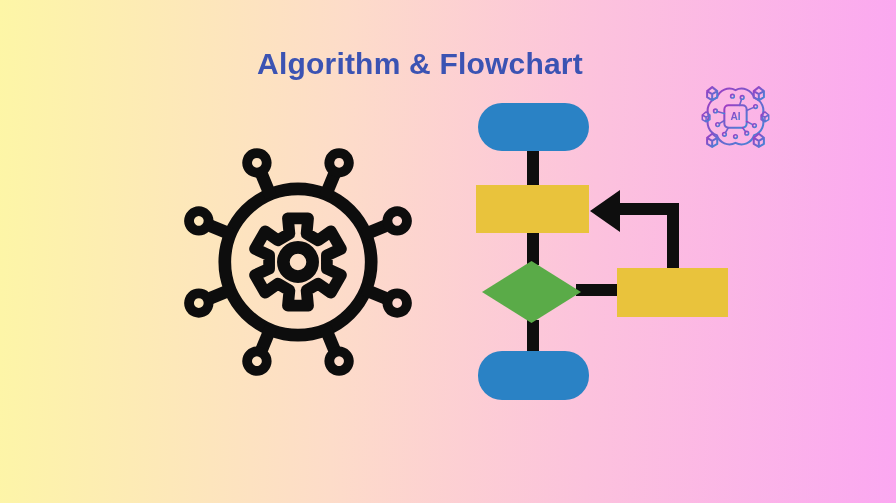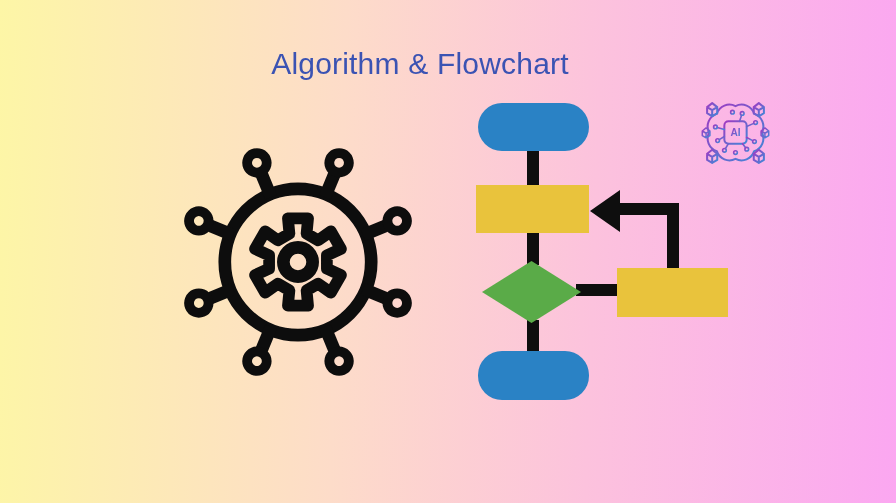--- a/index.html
+++ b/index.html
@@ -3,36 +3,36 @@
 <meta charset="utf-8">
 <style>
   html,body{margin:0;padding:0;}
   body{font-family:"Liberation Sans", sans-serif;}
   .canvas{
     position:relative;width:896px;height:503px;overflow:hidden;
     background:linear-gradient(92deg, var(--g1) 0%, var(--g2) 38%, var(--g3) 66%, var(--g4) 100%);
   }
   .title{
     position:absolute;left:0;top:47px;width:840px;text-align:center;
-    font-size:30px;font-weight:400;letter-spacing:.2px;
+    font-size:30px;font-weight:700;letter-spacing:.2px;
   }
   
   .gear-wrap{position:absolute;left:176px;top:140px;width:244px;height:244px;}
   .gear-wrap svg{display:block;width:100%;height:100%;}
   
   .fc-node,.fc-line{position:absolute;}
   .fc-stadium{border-radius:24px;}
   .fc-diamond{clip-path:polygon(50% 0,100% 50%,50% 100%,0 50%);}
   .fc-arrowhead{
     position:absolute;width:0;height:0;
     border-top:21px solid transparent;border-bottom:21px solid transparent;
     border-right:30px solid #000;
   }
   
-  .ai-wrap{position:absolute;left:699px;top:96px;width:73px;height:73px;}
+  .ai-wrap{position:absolute;left:699px;top:80px;width:73px;height:73px;}
   .ai-wrap svg{display:block;width:100%;height:100%;}
 </style>
 </head>
 <body>
 
 <div class="canvas" style="--g1: #fdf6a6; --g2: #fddcc9; --g3: #fcc2dd; --g4: #fba7f1;">
 
   <div class="title" style="color: rgb(59, 83, 179);">Algorithm &amp; Flowchart</div>
 
   <div class="gear-wrap" style="color: rgb(13, 13, 13);">

